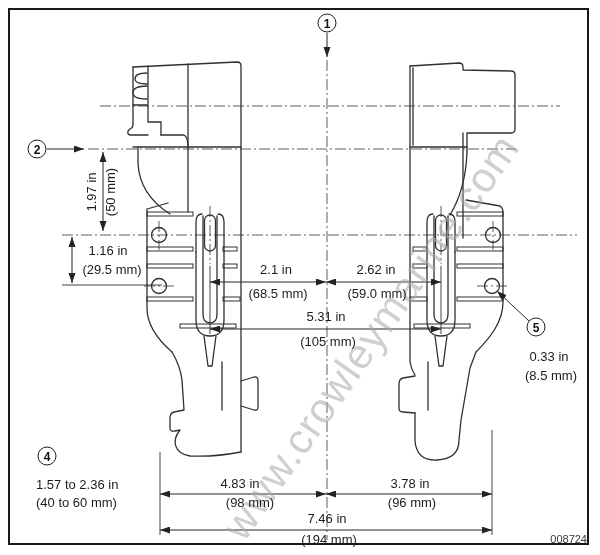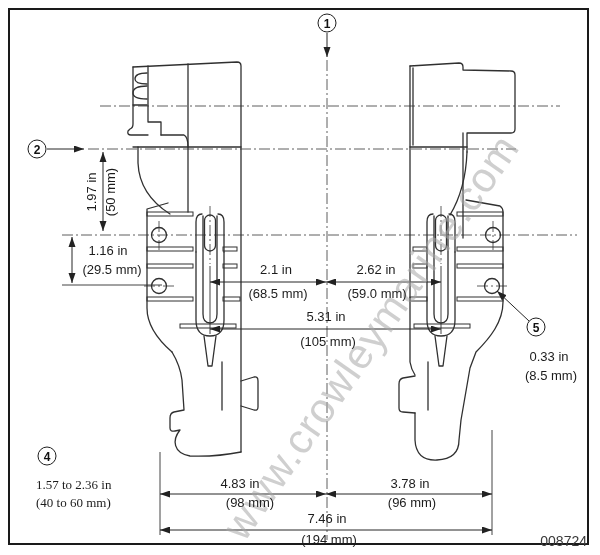--- a/index.html
+++ b/index.html
@@ -15,34 +15,34 @@
   .ol{fill:none;stroke:#303030;stroke-width:1.3;stroke-linejoin:round;stroke-linecap:round;}
   .bar{fill:none;stroke:#303030;stroke-width:1;}
   .cl{fill:none;stroke:#4d4d4d;stroke-width:0.9;stroke-dasharray:11 3 2 3;}
   .ext{fill:none;stroke:#303030;stroke-width:0.9;}
   .dl{fill:none;stroke:#262626;stroke-width:1;}
   .lbl{
     position:absolute;z-index:10;font-size:13px;line-height:1;white-space:nowrap;
     transform:translate(-50%,-50%);text-align:center;color:#1c1c1c;
   }
   .lbl.rot{transform:translate(-50%,-50%) rotate(-90deg);}
-  .lbl.left{transform:translate(0,-50%);text-align:center;font-family:Liberation Serif, serif;}
+  .lbl.left{transform:translate(0,-50%);text-align:center;}
   .callout{
     position:absolute;z-index:11;width:19px;height:19px;border:1.7px solid #1f1f1f;
     border-radius:50%;background:#fff;display:flex;align-items:center;justify-content:center;
     font-size:12px;font-weight:bold;color:#111;transform:translate(-50%,-50%);box-sizing:border-box;
   }
   #watermark{
     position:absolute;z-index:5;left:371px;top:337px;
     transform:translate(-50%,-50%) rotate(-55deg);
     font-size:42px;letter-spacing:1px;color:rgba(168,168,168,0.55);
     white-space:nowrap;pointer-events:none;
   }
   #part-number{
-    position:absolute;z-index:10;right:13px;top:533px;font-size:14px;color:#3a3a3a;
+    position:absolute;z-index:10;right:13px;top:533px;font-size:11px;color:#3a3a3a;
   }
 </style>
 </head>
 <body>
 
 <div id="stage">
   <div id="frame"></div>
 
   <svg width="600" height="555" viewBox="0 0 600 555">
     <defs>

